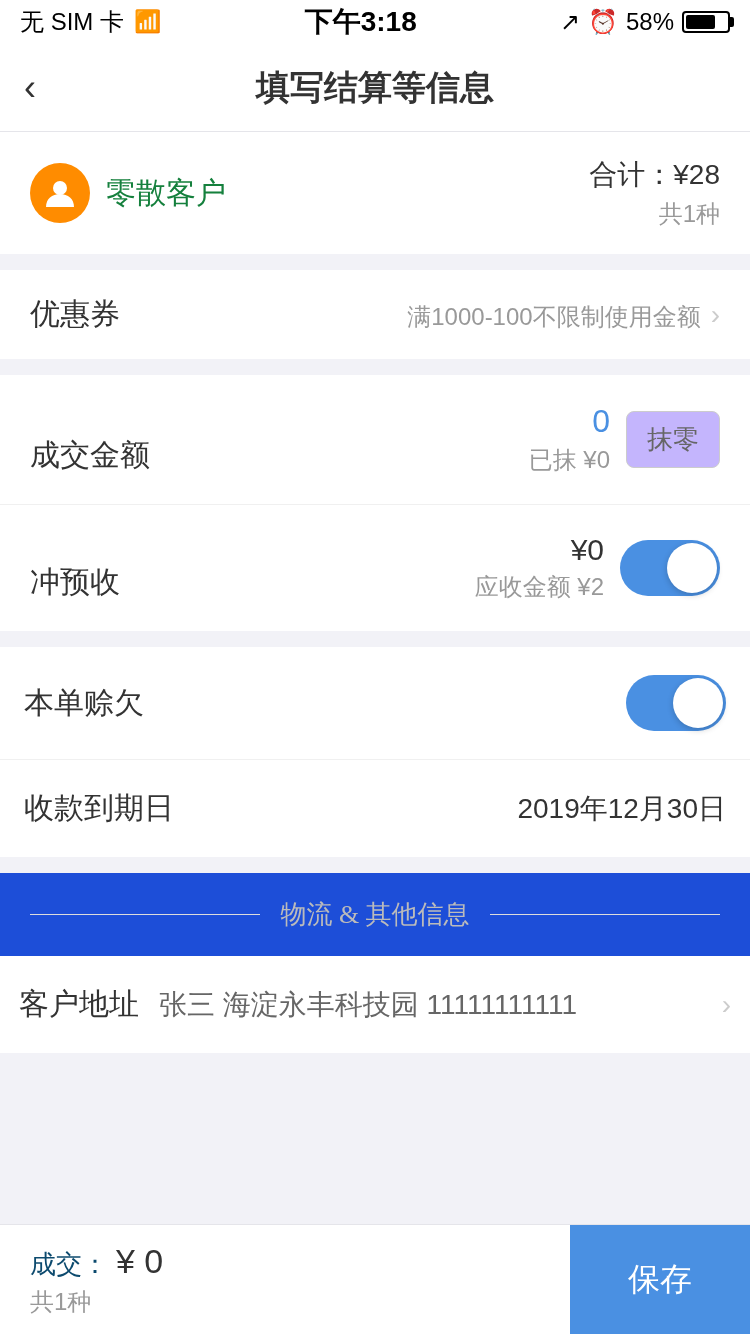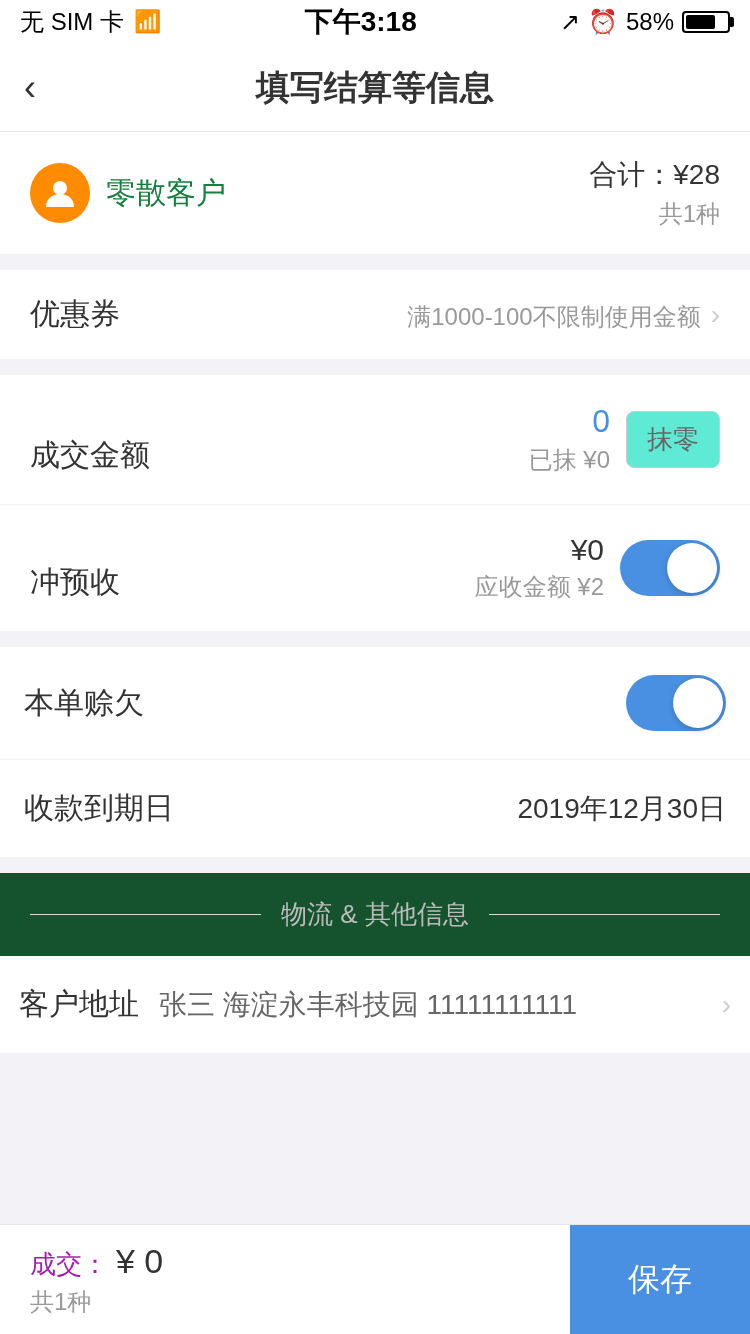--- a/index.html
+++ b/index.html
@@ -125,21 +125,21 @@
       outline: none;
       text-align: right;
       width: 120px;
     }
     .round-zero-btn {
       border: 1px solid #ccc;
       border-radius: 8px;
       padding: 10px 20px;
       font-size: 26px;
       color: #666;
-      background: #5eead4;
+      background: #c4b5fd;
       cursor: pointer;
     }
     .sub-text { font-size: 24px; color: #999; margin-top: 4px; }
     .row-right-col { text-align: right; }
 
     
     .toggle-switch {
       width: 100px;
       height: 56px;
       background: #4a90e2;
@@ -169,28 +169,29 @@
       padding: 28px 24px;
       display: flex;
       align-items: center;
       justify-content: space-between;
       border-bottom: 1px solid #f0f0f0;
     }
     .debt-row:last-child { border-bottom: none; }
 
     
     .logistics-separator {
-      background: #14532d;
+      background: #1d4ed8;
       padding: 24px 30px;
       text-align: center;
       color: #bbb;
       font-size: 26px;
       display: flex;
       align-items: center;
       gap: 20px;
+      font-family: Liberation Serif, serif;
     }
     .sep-line {
       flex: 1;
       height: 1px;
       background: #ddd;
     }
 
     
     .address-section {
       background: #fff;
@@ -384,19 +385,19 @@
       <span class="address-value">张三 海淀永丰科技园 11111111111</span>
       <span class="address-arrow">›</span>
     </div>
   </div>
 
 </div>
 
 <div class="bottom-bar">
   <div class="bottom-info">
     <div style="display:flex;align-items:baseline;gap:8px;">
-      <span style="font-size:26px;color:#a21caf;">成交：</span>
+      <span style="font-size:26px;color:#0c4a6e;">成交：</span>
       <span style="font-size:34px;color:#333;font-weight:500;">¥ 0</span>
     </div>
     <div class="bottom-count">共1种</div>
   </div>
   <div class="btn-save">保存</div>
 </div>
 
 </body></html>

